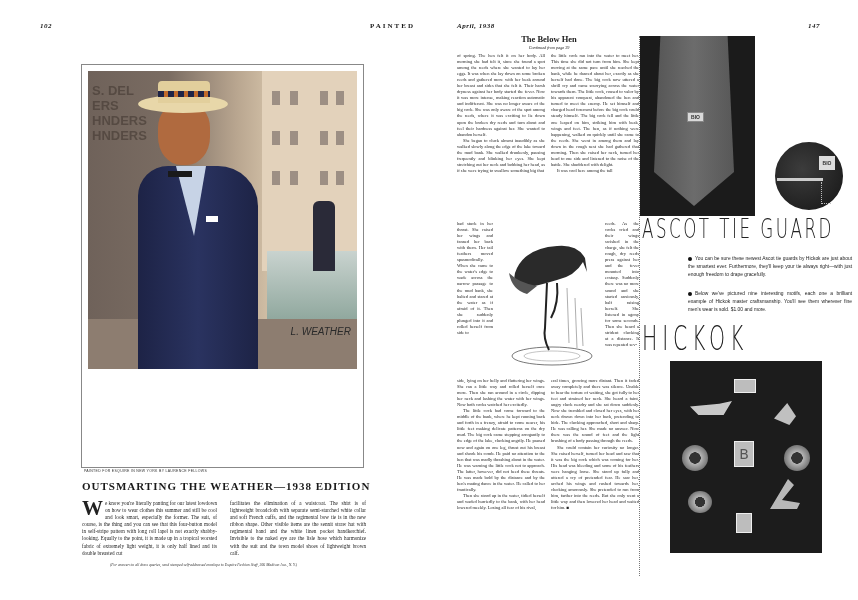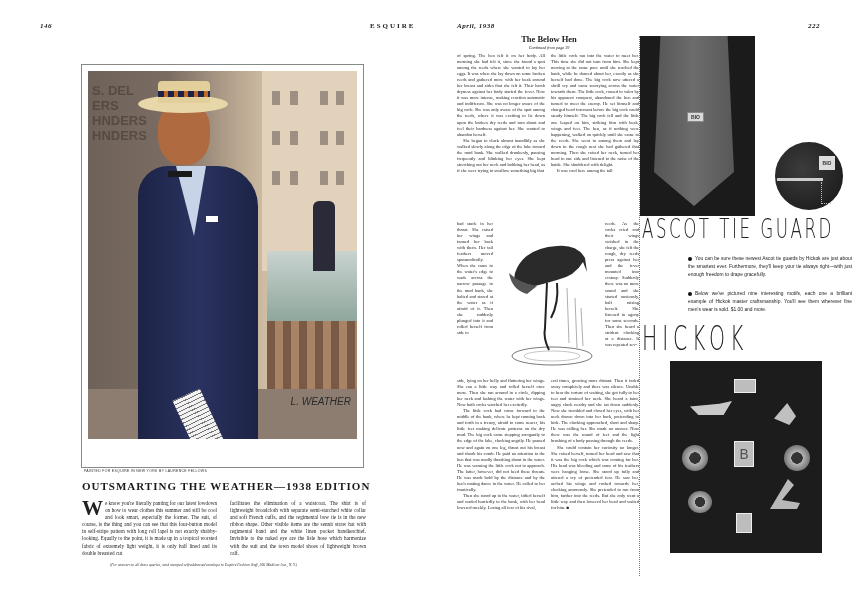--- a/index.html
+++ b/index.html
@@ -8,21 +8,21 @@
 
   .page { position: absolute; top: 0; height: 600px; }
   .page-left { left: 0; width: 430px; }
   .page-right { left: 430px; width: 428px; }
 
   .folio { position: absolute; top: 22px; font-size: 7px; font-weight: bold; font-style: italic; letter-spacing: .5px; }
   .running-head { position: absolute; top: 22px; font-size: 7px; font-weight: bold; letter-spacing: 2px; }
 
   
   .illus-frame { position: absolute; left: 81px; top: 64px; width: 283px; height: 404px; border: 1px solid #888; background: #fff; }
-  .illus { position: absolute; left: 6px; top: 6px; width: 269px; height: 368px; overflow: hidden;
+  .illus { position: absolute; left: 6px; top: 6px; width: 269px; height: 298px; overflow: hidden;
     background: linear-gradient(90deg, #6f625a 0%, #7a6c62 30%, #b8a58f 55%, #d6c4aa 70%, #cdb79d 100%); }
   .illus .wall-text { position: absolute; left: 4px; top: 12px; color: #4a3f38; font-family: "Liberation Sans", sans-serif; font-weight: bold; font-size: 13px; line-height: 15px; opacity: .7; }
   .illus .building { position: absolute; right: 0; top: 0; width: 95px; height: 200px; background: #e3d2bb; }
   .illus .building .win { position: absolute; width: 8px; height: 14px; background: #9d8f84; }
   .illus .window-glass { position: absolute; right: 0; top: 180px; width: 90px; height: 70px; background: linear-gradient(180deg, #c9d3cf, #8fa79d); }
   .illus .railing { position: absolute; right: 0; top: 250px; width: 90px; height: 90px; background: repeating-linear-gradient(90deg, #7a5a44 0 8px, #a98366 8px 16px); }
   .illus .sidewalk { position: absolute; left: 0; right: 0; bottom: 0; height: 50px; background: #8d7d70; }
   .illus .suit { position: absolute; left: 50px; top: 95px; width: 120px; height: 290px; background: linear-gradient(90deg, #1d2346, #2a3360 50%, #1d2346); border-radius: 30px 40px 4px 4px; }
   .illus .shirt { position: absolute; left: 88px; top: 95px; width: 30px; height: 70px; background: #c7d3e6; clip-path: polygon(0 0,100% 0,60% 100%); }
   .illus .head { position: absolute; left: 70px; top: 32px; width: 52px; height: 62px; background: #b06a3f; border-radius: 40% 40% 45% 45%; }
@@ -76,22 +76,22 @@
 
   .motif-board { position: absolute; left: 240px; top: 361px; width: 152px; height: 192px; background: #1c1c1c; }
   .motif { position: absolute; color: #d8d8d8; font-family: "DejaVu Sans", sans-serif; text-align: center; }
   .m-rect { background: #bdbdbd; border: 1px solid #eee; }
   .m-round { border-radius: 50%; background: radial-gradient(circle, #333 30%, #b5b5b5 32%, #777 70%); }
 </style>
 </head>
 <body>
 
 <div class="page page-left">
-  <div class="folio" style="left:40px">146</div>
-  <div class="running-head" style="left:370px">ESQUIRE</div>
+  <div class="folio" style="left:40px">102</div>
+  <div class="running-head" style="left:370px">PAINTED</div>
 
   <div class="illus-frame">
     <div class="illus">
       <div class="wall-text">
         <div>S. DEL</div>
         <div>ERS</div>
         <div>HNDERS</div>
         <div>HNDERS</div>
       </div>
       <div class="building">
@@ -130,21 +130,21 @@
 
   <div class="body-col left-col1">
     <span class="dropcap">W</span><span>e know you're literally panting for our latest lowdown on how to wear clothes this summer and still be cool and look smart, especially the former. The suit, of course, is the thing and you can see that this four-button model in self-stripe pattern with long roll lapel is not exactly shabby-looking. Equally to the point, it is made up in a tropical worsted fabric of extremely light weight, it is only half lined and its double breasted cut</span>
   </div>
   <div class="body-col left-col2">facilitates the elimination of a waistcoat. The shirt is of lightweight broadcloth with separate semi-starched white collar and soft French cuffs, and the regimental bow tie is in the new ribbon shape. Other visible items are the sennit straw hat with regimental band and the white linen pocket handkerchief. Invisible to the naked eye are the lisle hose which harmonize with the suit and the town model shoes of lightweight brown calf.</div>
   <div class="footnote">(For answers to all dress queries, send stamped self-addressed envelope to Esquire Fashion Staff, 366 Madison Ave., N. Y.)</div>
 </div>
 
 <div class="page page-right">
   <div class="running-head" style="left:27px;letter-spacing:.5px;font-style:italic">April, 1938</div>
-  <div class="folio" style="left:378px">222</div>
+  <div class="folio" style="left:378px">147</div>
 
   <div class="story-title">The Below Hen</div>
   <div class="story-sub">Continued from page 39</div>
 
   <div class="r-col r-col1-top">
     <p class="first">of spring. The hen felt it on her body. All morning she had felt it, since she found a spot among the reeds where she wanted to lay her eggs. It was when she lay down on some broken reeds and gathered more with her beak around her breast and sides that she felt it. Their harsh dryness against her body started the fever. Now it was more intense, making reaction automatic and indifferent. She was no longer aware of the big cock. She was only aware of the spot among the reeds, where it was exciting to lie down upon the broken dry reeds and turn about and feel their hardness against her. She wanted to abandon herself.</p>
     <p>She began to cluck almost inaudibly as she walked slowly along the edge of the lake toward the mud bank. She walked drunkenly, pausing frequently and blinking her eyes. She kept stretching out her neck and bobbing her head, as if she were trying to swallow something big that</p>
   </div>
   <div class="r-col r-col1-narrow">had stuck in her throat. She raised her wings and fanned her back with them. Her tail feathers moved spasmodically. When she came to the water's edge to wade across the narrow passage to the mud bank, she halted and stared at the water as if afraid of it. Then she suddenly plunged into it and rolled herself from side to</div>
   <div class="r-col r-col1-bottom">

